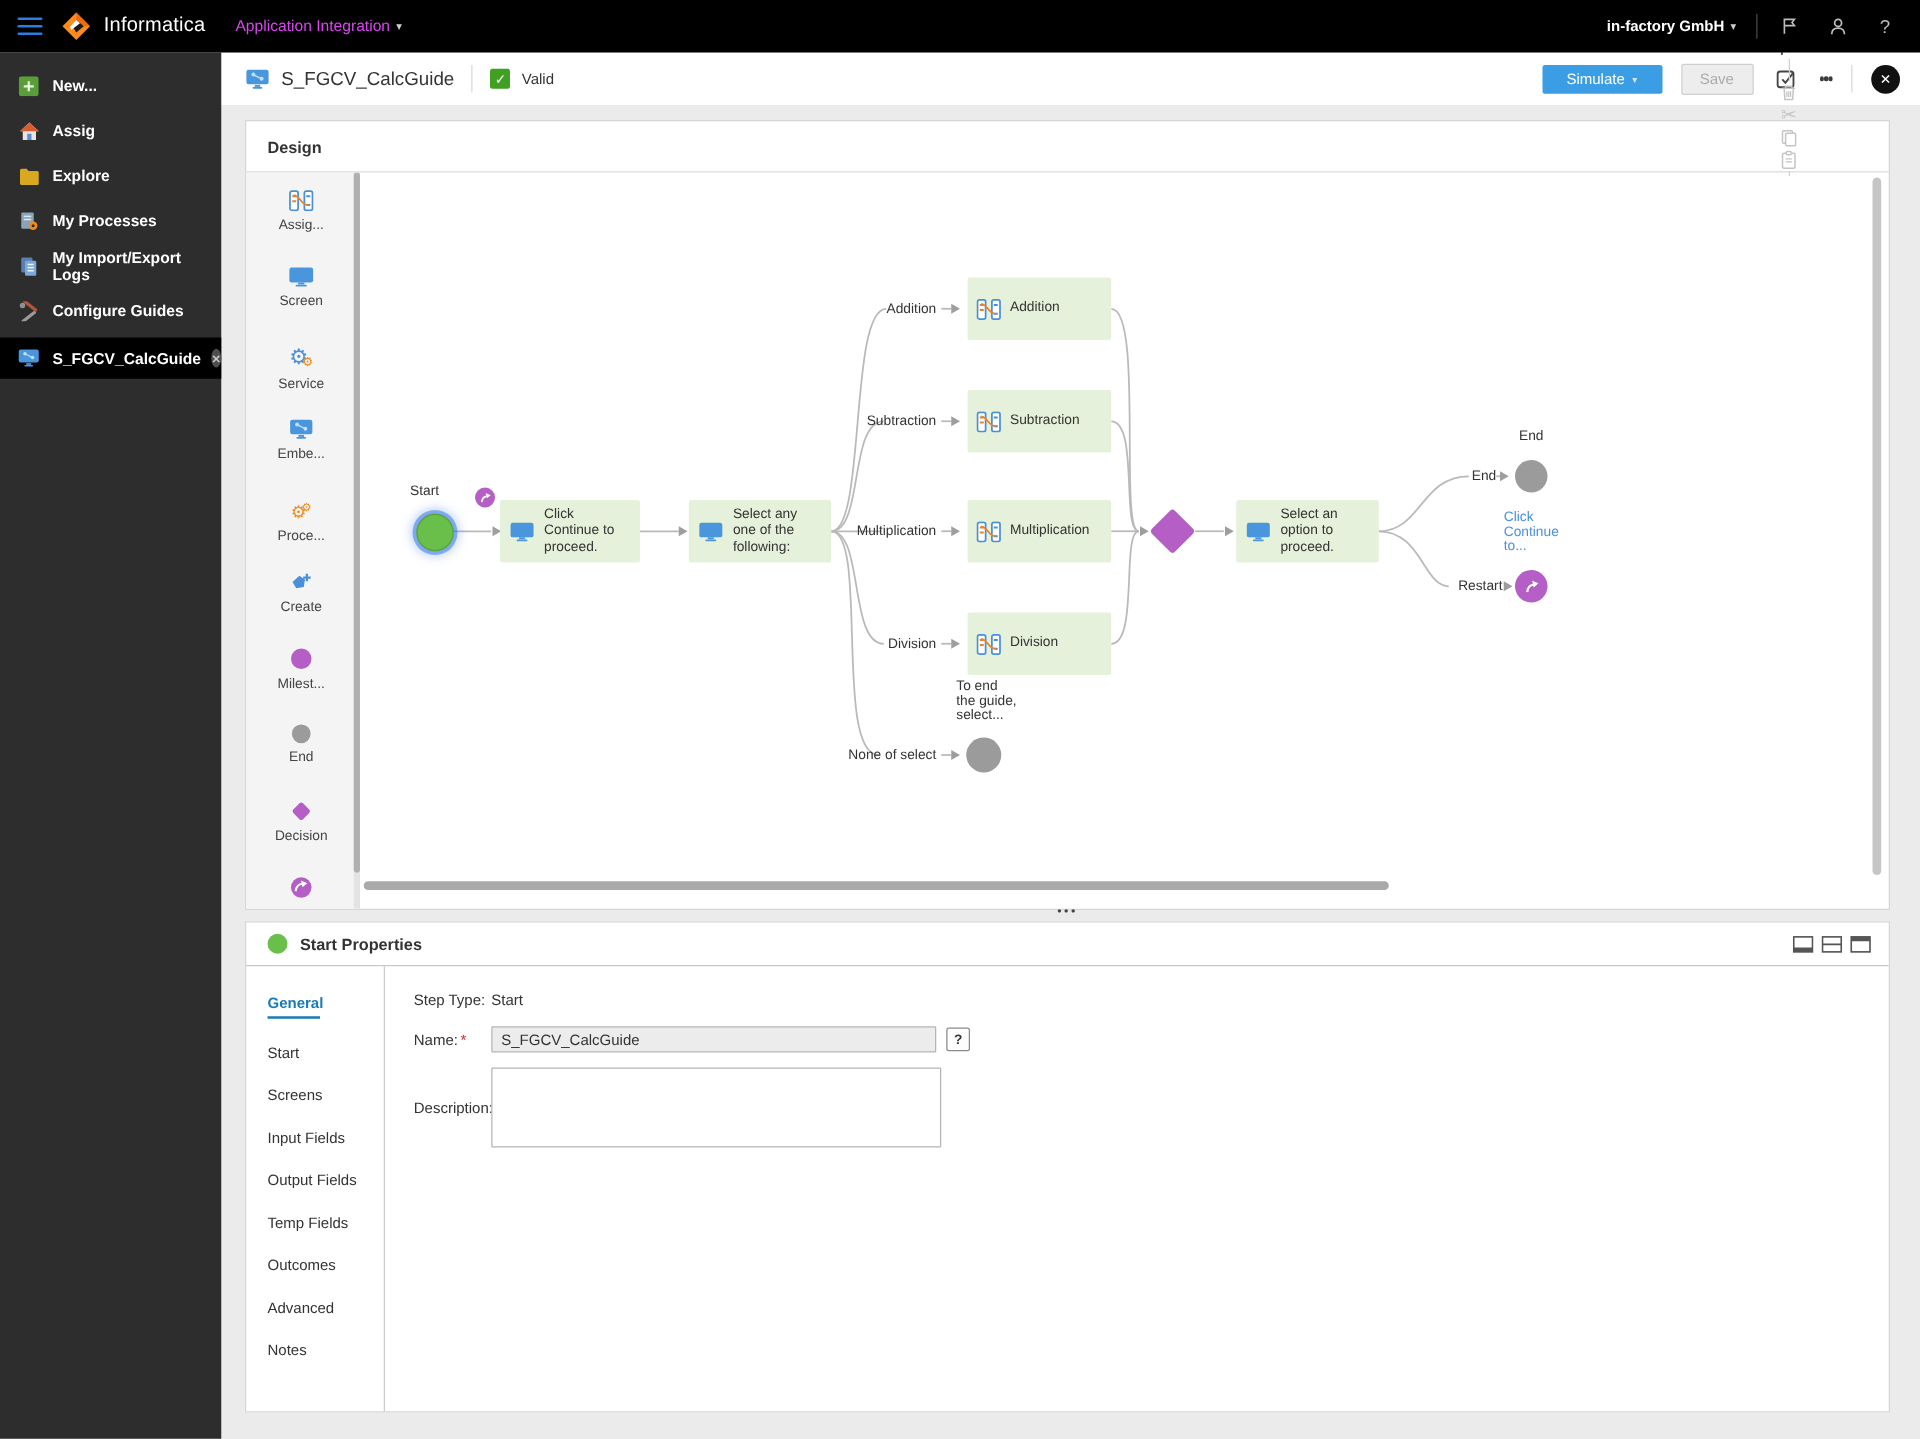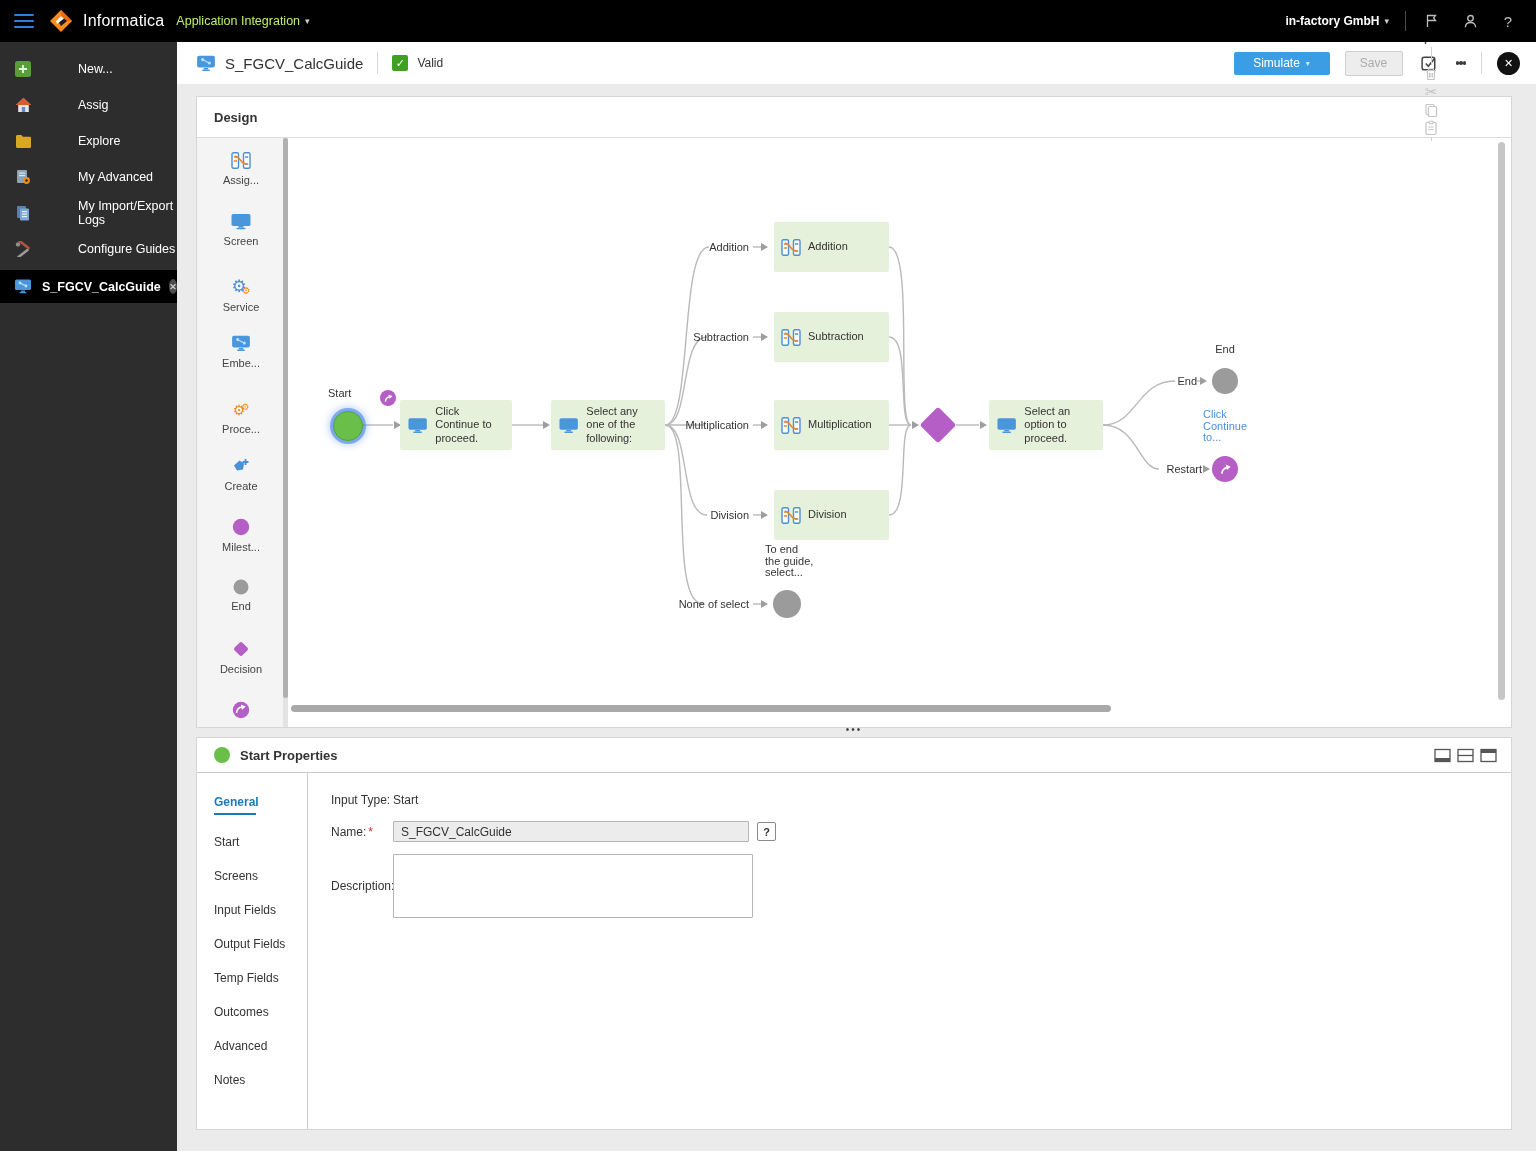--- a/index.html
+++ b/index.html
@@ -3,29 +3,29 @@
 <meta charset="utf-8">
 <style>
   html,body{margin:0;padding:0;width:1536px;height:1151px;overflow:hidden;background:#ebebeb;
     font-family:"Liberation Sans",sans-serif;-webkit-font-smoothing:antialiased;}
   
   .topbar{position:absolute;left:0;top:0;width:1536px;height:42px;background:#000;display:flex;align-items:center;z-index:30;}
   .hamburger{width:20px;margin-left:14px;cursor:pointer;}
   .hamburger div{height:2.5px;background:#2b7de0;margin:3.5px 0;border-radius:1px;}
   .logo{margin-left:14px;}
   .brand{color:#fff;font-size:16px;margin-left:9px;letter-spacing:.2px;}
-  .appname{color:#bef264;font-size:12.5px;margin-left:12px;}
+  .appname{color:#d946ef;font-size:12.5px;margin-left:24px;}
   .chev{color:#cfcfcf;font-size:9px;margin-left:5px;}
   .topbar-right{margin-left:auto;display:flex;align-items:center;color:#fff;}
   .tenant{font-size:12px;font-weight:700;}
   .tb-sep{width:1px;height:20px;background:#4a4a4a;margin:0 16px;}
   .tb-ic{width:20px;height:20px;margin-right:18px;display:flex;align-items:center;justify-content:center;color:#bdbdbd;font-size:15px;}
   
   .sidebar{position:absolute;left:0;top:42px;width:177px;height:1109px;background:#2d2d2d;z-index:20;}
-  .side-item{display:flex;align-items:center;height:36px;padding-left:14px;color:#fff;font-size:12.5px;font-weight:400;cursor:pointer;gap:36px;}
+  .side-item{display:flex;align-items:center;height:36px;padding-left:14px;color:#fff;font-size:12.5px;font-weight:700;cursor:pointer;}
   .side-item .sic{width:18px;height:18px;margin-right:10px;display:flex;align-items:center;justify-content:center;flex:0 0 18px;}
   .side-active{background:#000;height:33px;display:flex;align-items:center;padding-left:14px;color:#fff;font-size:12.5px;font-weight:700;cursor:pointer;}
   .side-close{width:15px;height:15px;border-radius:50%;background:#4d4d4d;color:#c9c9c9;font-size:9px;display:flex;align-items:center;justify-content:center;margin-left:8px;cursor:pointer;}
   
   .doc-header{position:absolute;left:177px;top:42px;width:1359px;height:42px;background:#fff;display:flex;align-items:center;}
   .doc-title{font-size:15px;color:#333;margin-left:9px;}
   .dh-sep{width:1px;height:22px;background:#d9d9d9;margin:0 14px;}
   .valid-box{width:16px;height:16px;background:#3fa022;border-radius:2px;color:#fff;font-size:11px;display:flex;align-items:center;justify-content:center;}
   .valid-txt{font-size:12px;color:#333;margin-left:9px;}
   .dh-right{margin-left:auto;display:flex;align-items:center;margin-right:16px;}
@@ -162,21 +162,21 @@
   <div class="side-item">
     <span class="sic">
       <svg width="16" height="16" viewBox="0 0 16 16">
           <rect x="2" y="1" width="10" height="13" rx="1" fill="#8aa3b8"></rect>
           <rect x="4" y="3.5" width="6" height="1.2" fill="#dfe8ef"></rect>
           <rect x="4" y="6" width="6" height="1.2" fill="#dfe8ef"></rect>
           <circle cx="11.5" cy="11.5" r="3.4" fill="#ef8a1d"></circle>
           <circle cx="11.5" cy="11.5" r="1.2" fill="#2d2d2d"></circle>
         </svg>
     </span>
-    <span>My Advanced</span>
+    <span>My Processes</span>
   </div>
   <div class="side-item">
     <span class="sic">
       <svg width="16" height="16" viewBox="0 0 16 16">
           <rect x="2" y="1" width="9" height="12" rx="1" fill="#5b7fae"></rect>
           <rect x="5" y="3.5" width="9" height="12" rx="1" fill="#7da7d9"></rect>
           <rect x="7" y="6" width="5" height="1.2" fill="#eaf2fa"></rect>
           <rect x="7" y="8.5" width="5" height="1.2" fill="#eaf2fa"></rect>
           <rect x="7" y="11" width="5" height="1.2" fill="#eaf2fa"></rect>
         </svg>
@@ -570,21 +570,21 @@
       <div class="ptab">Screens</div>
       <div class="ptab">Input Fields</div>
       <div class="ptab">Output Fields</div>
       <div class="ptab">Temp Fields</div>
       <div class="ptab">Outcomes</div>
       <div class="ptab">Advanced</div>
       <div class="ptab">Notes</div>
     </div>
     <div class="form">
       <div class="frow" style="margin-bottom:14px;">
-        <span class="flabel">Input Type:</span>
+        <span class="flabel">Step Type:</span>
         <span>Start</span>
       </div>
       <div class="frow">
         <span class="flabel"><span>Name:</span><span class="ast">*</span></span>
         <input class="finput" value="S_FGCV_CalcGuide" style="">
         <span class="help-btn">?</span>
       </div>
       <div class="frow" style="align-items:center;">
         <span class="flabel">Description:</span>
         <textarea class="fdesc" style=""></textarea>

